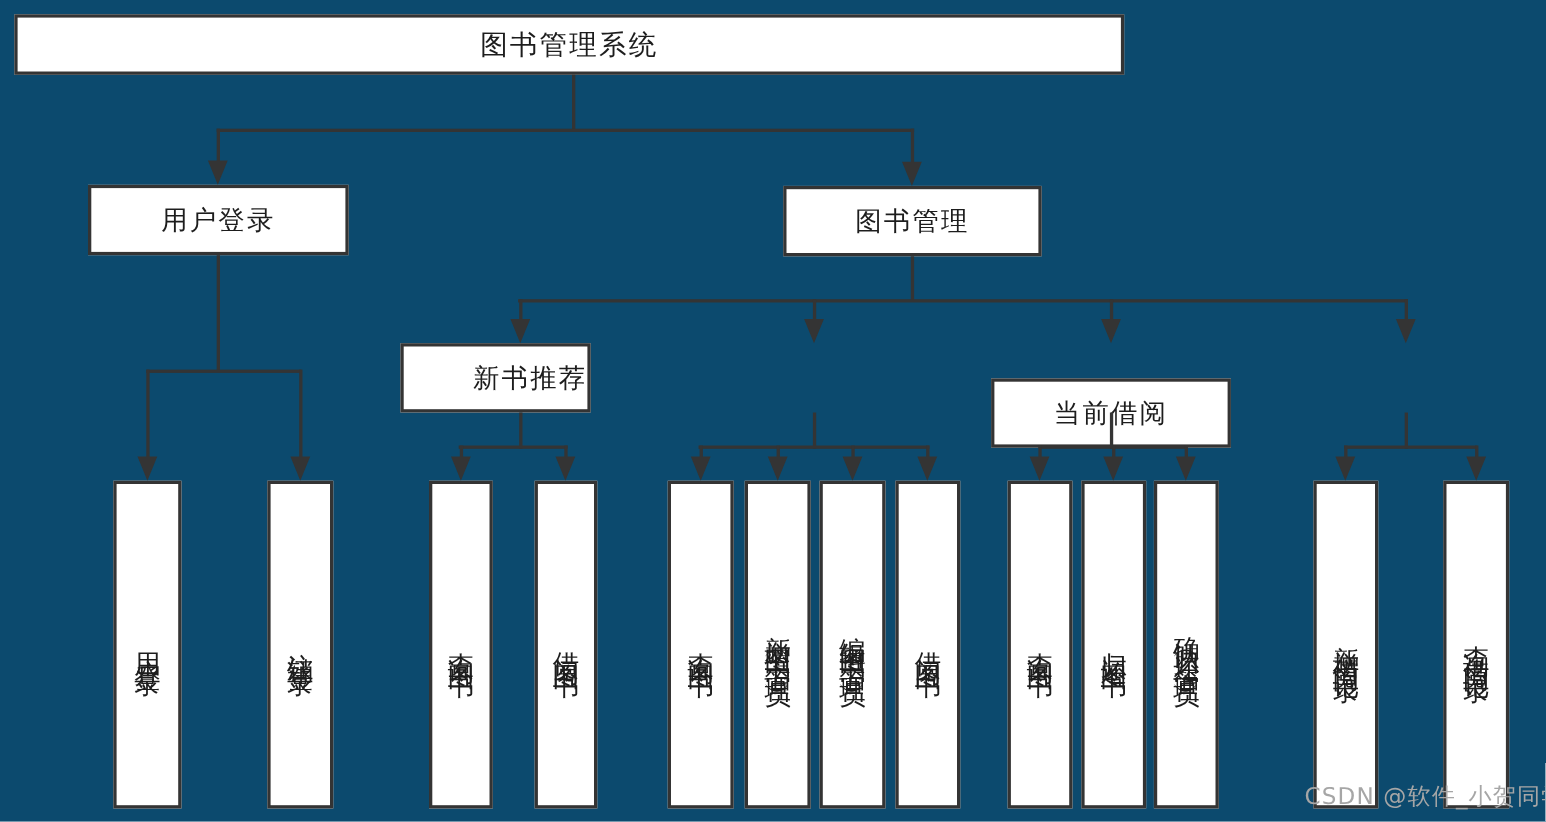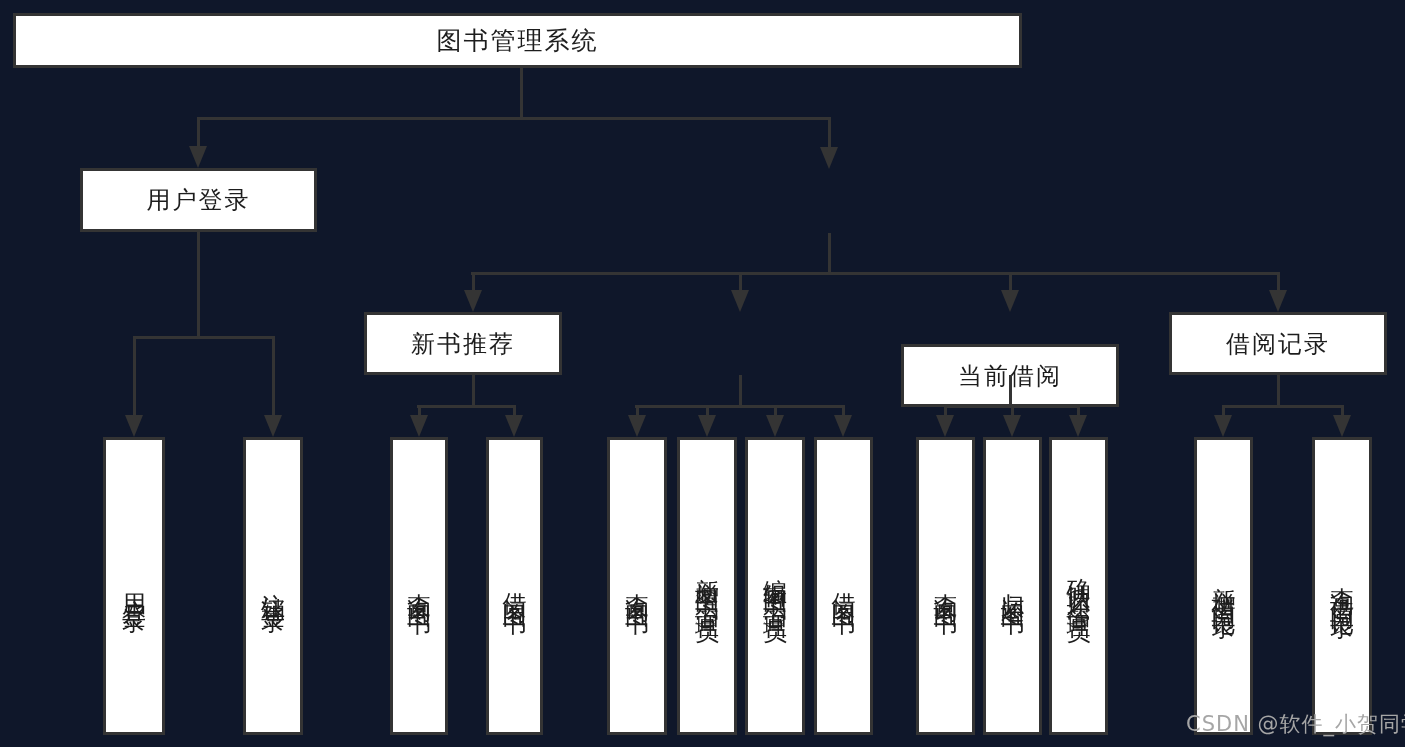--- a/index.html
+++ b/index.html
@@ -1,17 +1,17 @@
 <!DOCTYPE html>
 <html><head>
 <meta charset="utf-8">
 <style>
   html,body { margin:0; padding:0; background:#ffffff; }
   .canvas {
-    position:relative; width:1405px; height:747px; background:#0f172a;
+    position:relative; width:1405px; height:747px; background:#0c4a6e;
     font-family:"DejaVu Sans","Liberation Sans",sans-serif; overflow:hidden;
     color:#1d1d1d;
   }
   .box {
     position:absolute; box-sizing:border-box;
     border:3px solid #343434; background:#ffffff;
     display:flex; align-items:center; justify-content:center;
   }
   .hbox { font-size:24px; letter-spacing:2px; }
   .hbox.root { font-size:25px; }
@@ -37,29 +37,29 @@
 
 <div class="canvas">
 
   <div class="box hbox root" style="left:13px;top:13px;width:1009px;height:55px;">
     <span>图书管理系统</span>
   </div>
 
   <div class="box hbox" style="left:80px;top:168px;width:237px;height:64px;">
     <span>用户登录</span>
   </div>
+  <div class="box hbox" style="left:712px;top:169px;width:235px;height:64px;">
+    <span>图书管理</span>
+  </div>
 
-  <div class="box hbox" style="left:364px;top:312px;width:198px;height:63px;">
+  <div class="box hbox" style="left:364px;top:312px;width:173px;height:63px;justify-content:flex-end;">
     <span>新书推荐</span>
   </div>
   <div class="box hbox" style="left:901px;top:312px;width:218px;height:63px;margin-top:32px;">
     <span>当前借阅</span>
-  </div>
-  <div class="box hbox" style="left:1169px;top:312px;width:218px;height:63px;">
-    <span>借阅记录</span>
   </div>
 
   <div class="box vbox" style="left:103px;top:437px;width:62px;height:298px;">
     <span>用户登录</span>
   </div>
   <div class="box vbox" style="left:243px;top:437px;width:60px;height:298px;">
     <span>注销登录</span>
   </div>
 
   <div class="box vbox" style="left:390px;top:437px;width:58px;height:298px;">

